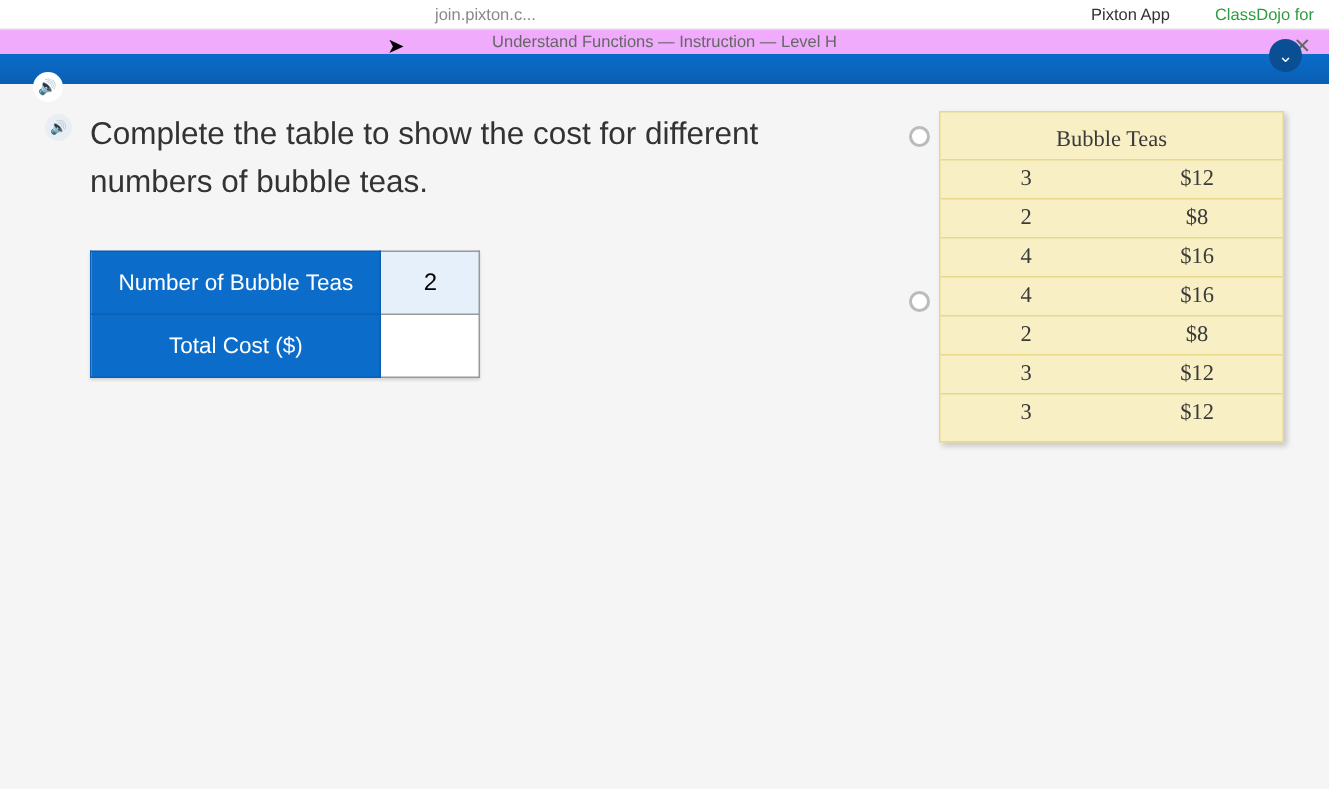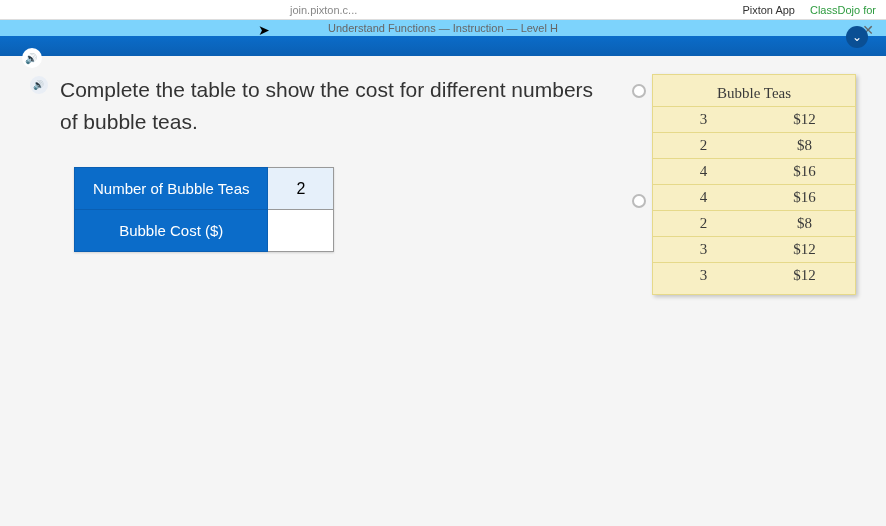--- a/index.html
+++ b/index.html
@@ -13,28 +13,28 @@
     }
     .browser-bar {
       background: #fff;
       height: 20px;
       display: flex;
       align-items: center;
       justify-content: flex-end;
       padding: 0 10px;
       font-size: 11px;
       color: #555;
-      gap: 15px;
+      gap: 30px;
       border-bottom: 1px solid #ddd;
     }
     .browser-bar .url { color: #888; margin-right: auto; margin-left: 280px;}
     .browser-bar .pixton { color: #333; }
     .browser-bar .classdojo { color: #2d9b3f; text-align: center; }
     .header-strip {
-      background: #7dd3fc;
+      background: #f0abfc;
       text-align: center;
       padding: 2px 0;
       font-size: 11px;
       color: #666;
       position: relative;
     }
     .close-x {
       position: absolute;
       right: 12px;
       top: 2px;
@@ -105,21 +105,21 @@
       margin-top: 2px;
     }
     .instruction p {
       font-size: 21px;
       color: #333;
       font-weight: 500;
       line-height: 1.5;
     }
     .mini-table {
       border-collapse: collapse;
-      margin-left: 44px;
+      margin-left: 30px;
       box-shadow: 0 1px 2px rgba(0,0,0,0.15);
     }
     .mini-table th {
       background: #0b6cc9;
       color: #fff;
       font-weight: 500;
       padding: 12px 18px;
       border: 1px solid #0a5fb3;
       text-align: center;
       font-size: 15px;
@@ -129,21 +129,21 @@
       padding: 10px 28px;
       text-align: center;
       background: #fff;
       font-size: 16px;
       min-width: 60px;
       height: 38px;
     }
     .mini-table td.filled { background: #e6f0fa; }
     .sticky-wrap {
       position: relative;
-      width: 204px;
+      width: 230px;
     }
     .sticky {
       background: #f8efc4;
       border: 1px solid #e6d98a;
       box-shadow: 2px 2px 4px rgba(0,0,0,0.2);
       padding: 6px 0;
       font-family: 'Comic Sans MS', cursive;
       color: #3a3a3a;
       font-size: 15px;
     }
@@ -207,21 +207,21 @@
       <p>Complete the table to show the cost for different numbers of bubble teas.</p>
     </div>
 
     <table class="mini-table">
       <tbody>
           <tr>
         <th>Number of Bubble Teas</th>
         <td class="filled">2</td>
       </tr>
       <tr>
-        <th>Bubble Cost ($)</th>
+        <th>Total Cost ($)</th>
         <td></td>
       </tr>
     </tbody>
       </table>
   </div>
 
   <div class="sticky-wrap">
     <div class="ring top"></div>
     <div class="ring bottom"></div>
     <div class="sticky">

